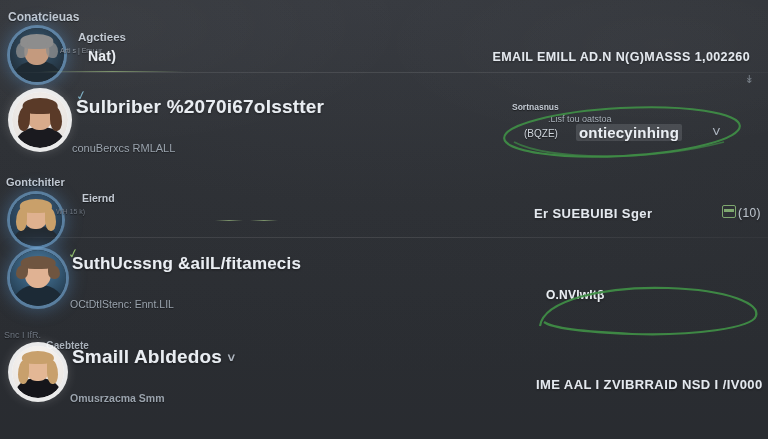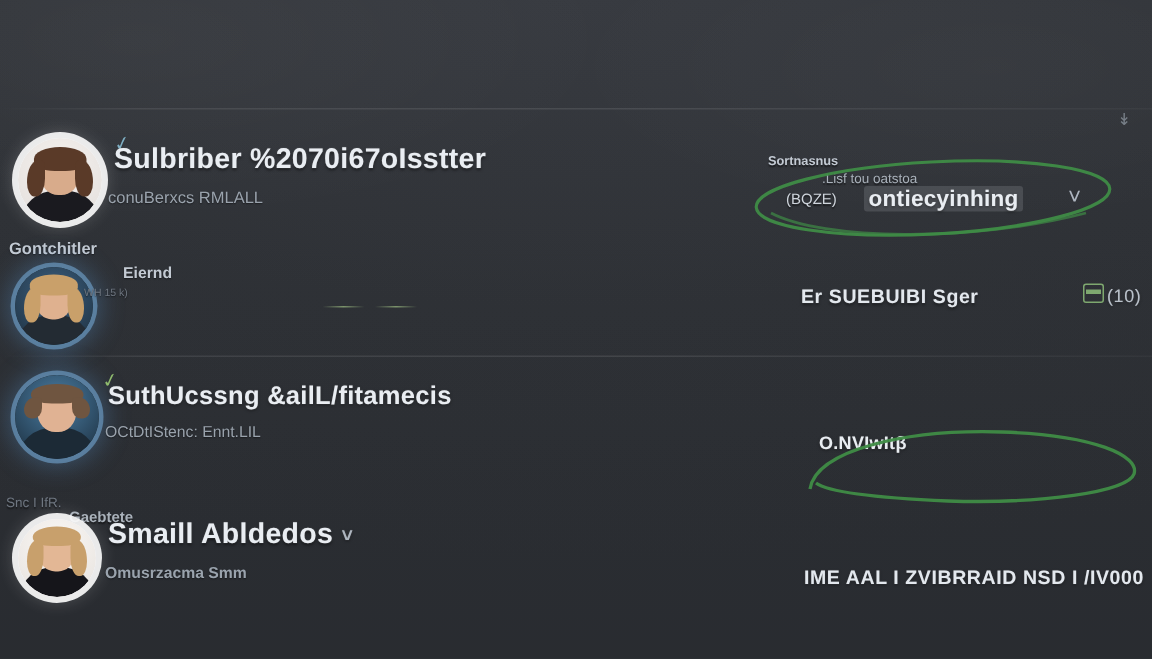--- a/index.html
+++ b/index.html
@@ -83,21 +83,21 @@
                 border-radius:20% 60% 40% 50%; }
   .name {
     color: #e9edf2;
     letter-spacing: 0.2px;
     white-space: nowrap;
     text-shadow: 0 0 1px rgba(255,255,255,0.25), 0 1px 2px rgba(0,0,0,0.5);
   }
   .subtitle {
     color: #9aa3ad;
     white-space: nowrap;
-    margin-top: 4px;
+    margin-top: 20px;
     text-shadow: 0 1px 1px rgba(0,0,0,0.45);
   }
 
   .meta {
     position: absolute;
     color: #e3e8ee;
     white-space: nowrap;
     letter-spacing: 0.4px;
     text-shadow: 0 0 1px rgba(255,255,255,0.2), 0 1px 2px rgba(0,0,0,0.45);
   }
@@ -185,20 +185,45 @@
     opacity: 0.75;
   }
 </style>
 </head>
 <body>
 
 <div id="app">
 
   <div class="vignette"></div>
 
+  <div class="row" style="top:14px;height:60px;">
+
+    <div class="micro-label" style="left:8px; top:-4px; font-size:12px; font-weight:700;">Conatcieuas</div>
+
+    <div class="micro-label" style="left:78px; top:17px; font-size:11.5px; font-weight:700;">Agctiees</div>
+
+    <div class="avatar-wrap ring-blue" style="left:10px; top:14px; width:54px; height:54px;">
+      <div class="avatar">
+        <div class="ph-bg" style="background: radial-gradient(circle at 50% 38%, #3a5c76 0%, #22303c 75%);"></div>
+        <div class="ph-shoulder" style="background:#1e2a33;"></div>
+        <div class="ph-head" style="background:#c49a7e;"></div>
+        <div class="ph-hair" style="background:#8d8d8d; height:26%; top:12%;"></div>
+        <div class="ph-hair-l" style="background:#8d8d8d; opacity:.8; height:30%;"></div>
+        <div class="ph-hair-r" style="background:#8d8d8d; opacity:.8; height:30%;"></div>
+      </div>
+    </div>
+
+    <div class="micro-label" style="left:60px; top:33px; font-size:7px; color:#8b939d; letter-spacing:0;">Arti s | Enu.ur</div>
+
+    <div class="name" style="position:absolute; left:88px; top:34px; font-size:14px; font-weight:600;">Nat)</div>
+
+    <div class="underline-accent" style="left:40px; top:57px; width:145px;"></div>
+
+    <div class="meta" style="right:18px; top:36px; font-size:12.5px; font-weight:700;">EMAIL EMILL AD.N N(G)MASSS 1,002260</div>
+  </div>
 
   <div class="divider" style="top:72px;"></div>
 
   <div class="scribble" style="right:14px; top:73px; font-size:11px;">↡</div>
 
   <div class="row" style="top:86px;height:70px;">
 
     <div class="avatar-wrap ring-white" style="left:12px; top:6px; width:56px; height:56px;">
       <div class="avatar">
         <div class="ph-bg" style="background: radial-gradient(circle at 50% 35%, #f6f2ef 0%, #e6e2df 80%);"></div>
@@ -226,21 +251,21 @@
                 background:rgba(205,210,216,0.16); padding:0 3px; border-radius:2px;">ontiecyinhing</div>
 
     <div class="chevron" style="position:absolute; left:712px; top:38px; font-size:15px;">˅</div>
 
     <svg class="annotation" style="left:498px; top:14px; width:248px; height:62px;" viewBox="0 0 248 62">
       <ellipse cx="124" cy="32" rx="118" ry="24" fill="none" stroke="#3f8c46" stroke-width="2.1" transform="rotate(-3 124 32)" opacity="0.95"></ellipse>
       <path d="M16 42 C 50 60, 150 62, 226 42" fill="none" stroke="#3f8c46" stroke-width="1.8" opacity="0.7"></path>
     </svg>
   </div>
 
-  <div class="row" style="top:156px;height:66px;padding-left:32px;">
+  <div class="row" style="top:172px;height:66px;padding-left:32px;">
 
     <div class="micro-label" style="left:6px; top:4px; font-size:11px; font-weight:700;">Gontchitler</div>
 
     <div class="micro-label" style="left:60px; top:20px; font-size:10.5px; font-weight:700;margin-left:22px;">Eiernd</div>
 
     <div class="avatar-wrap ring-blue" style="left:10px; top:22px; width:52px; height:52px;">
       <div class="avatar">
         <div class="ph-bg" style="background: radial-gradient(circle at 50% 35%, #3d6080 0%, #23384a 80%);"></div>
         <div class="ph-shoulder" style="background:#232b33;"></div>
         <div class="ph-head" style="background:#dfb18f;"></div>

